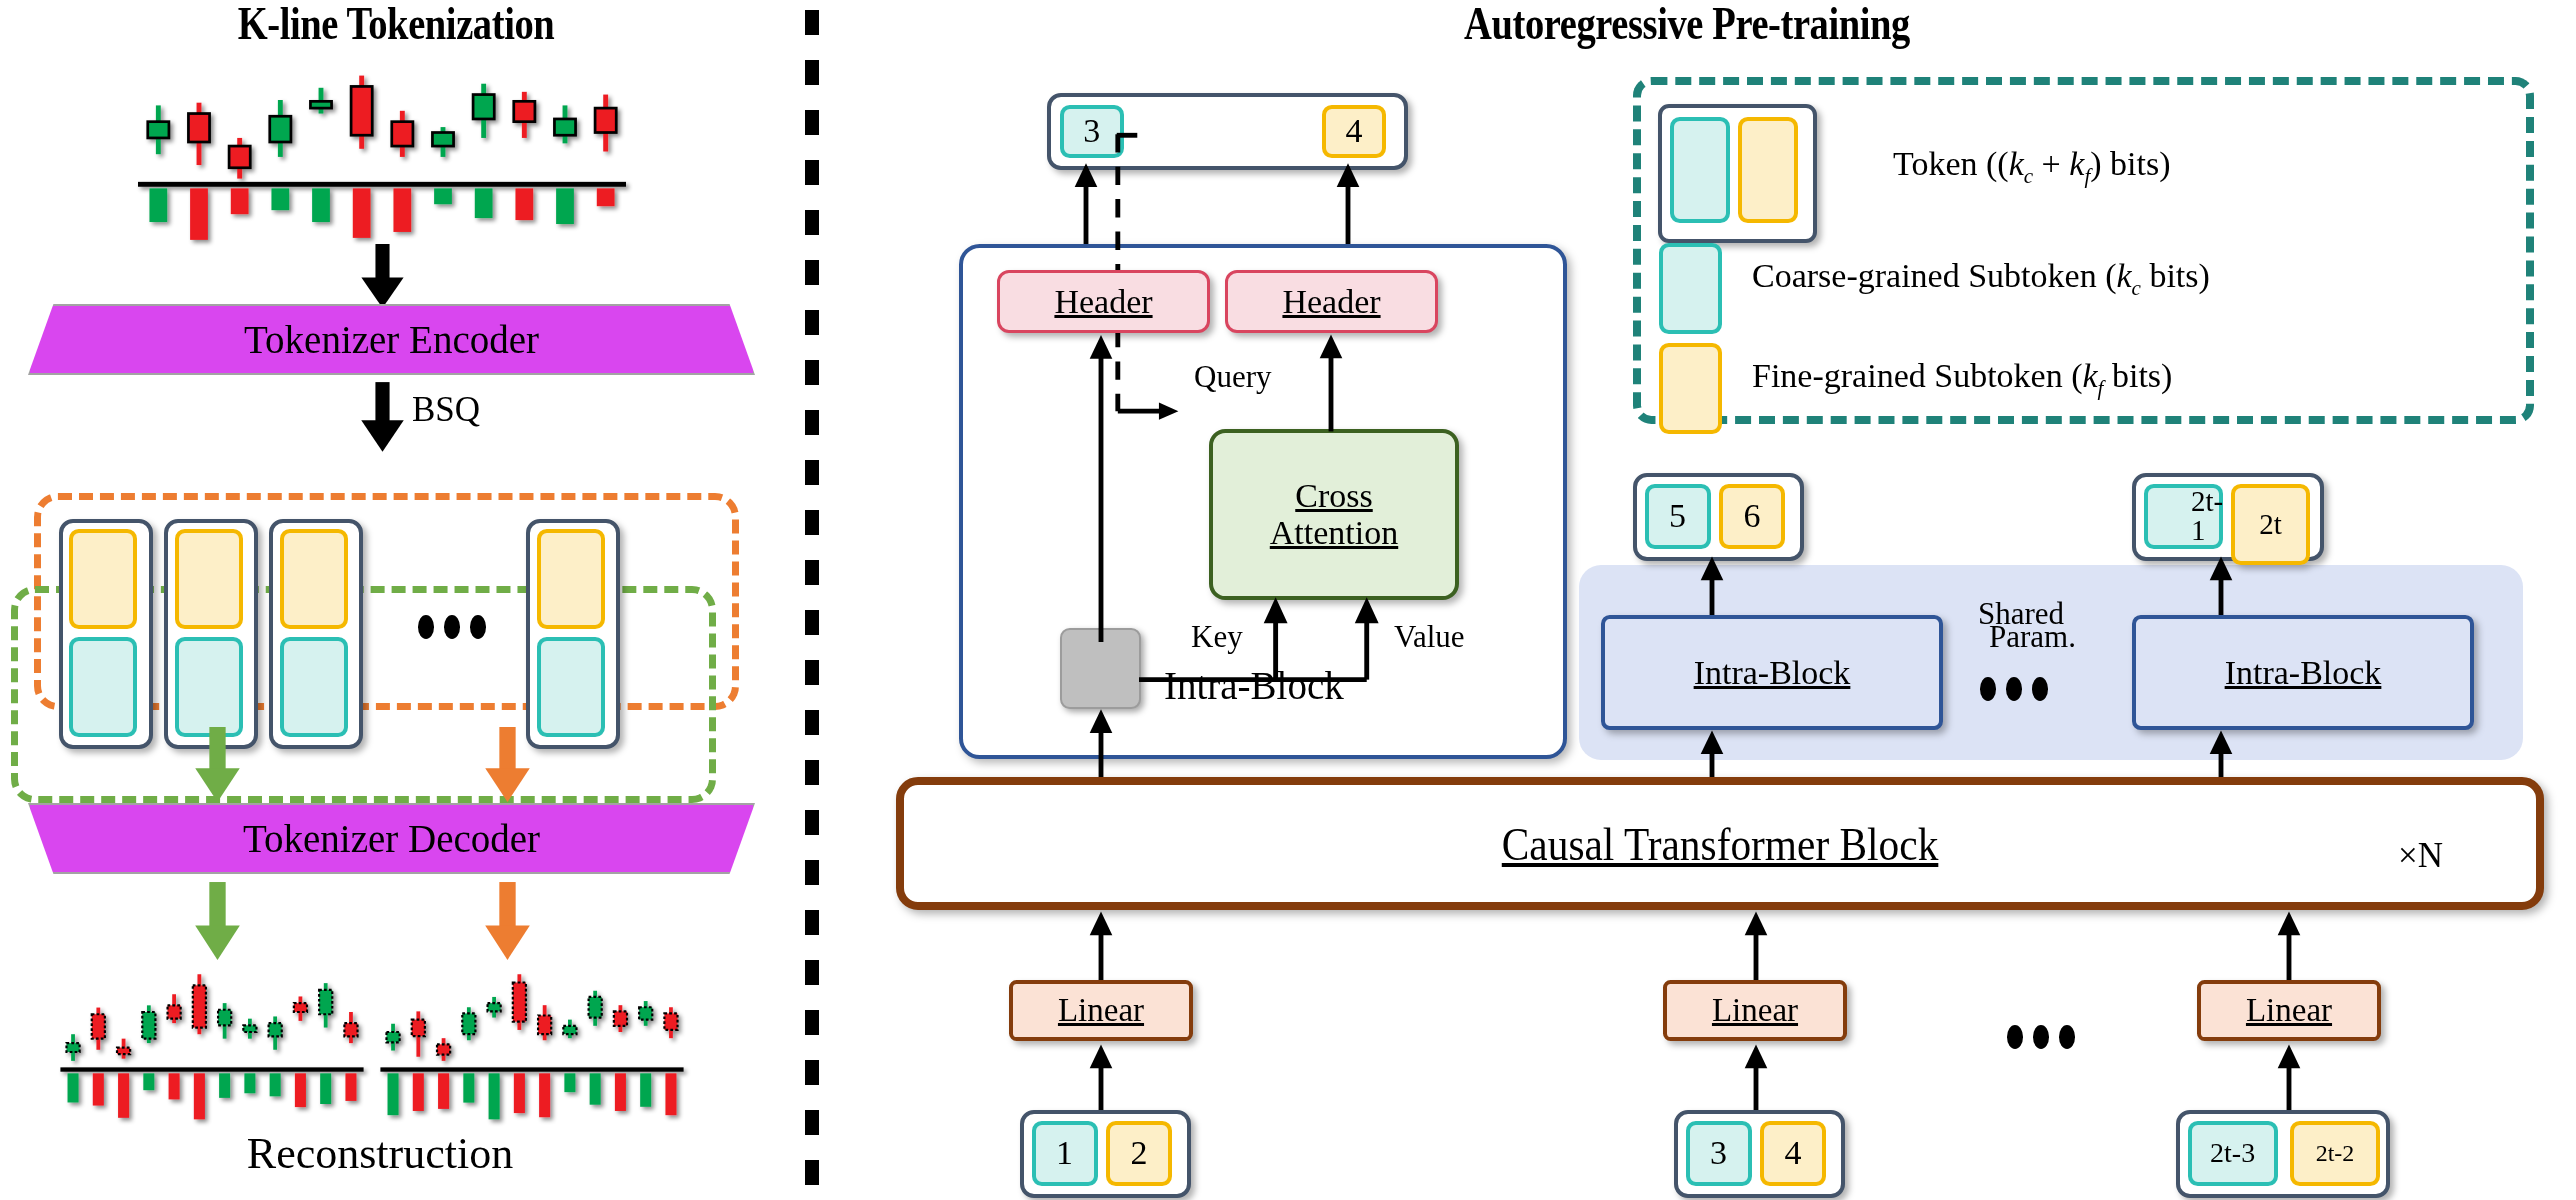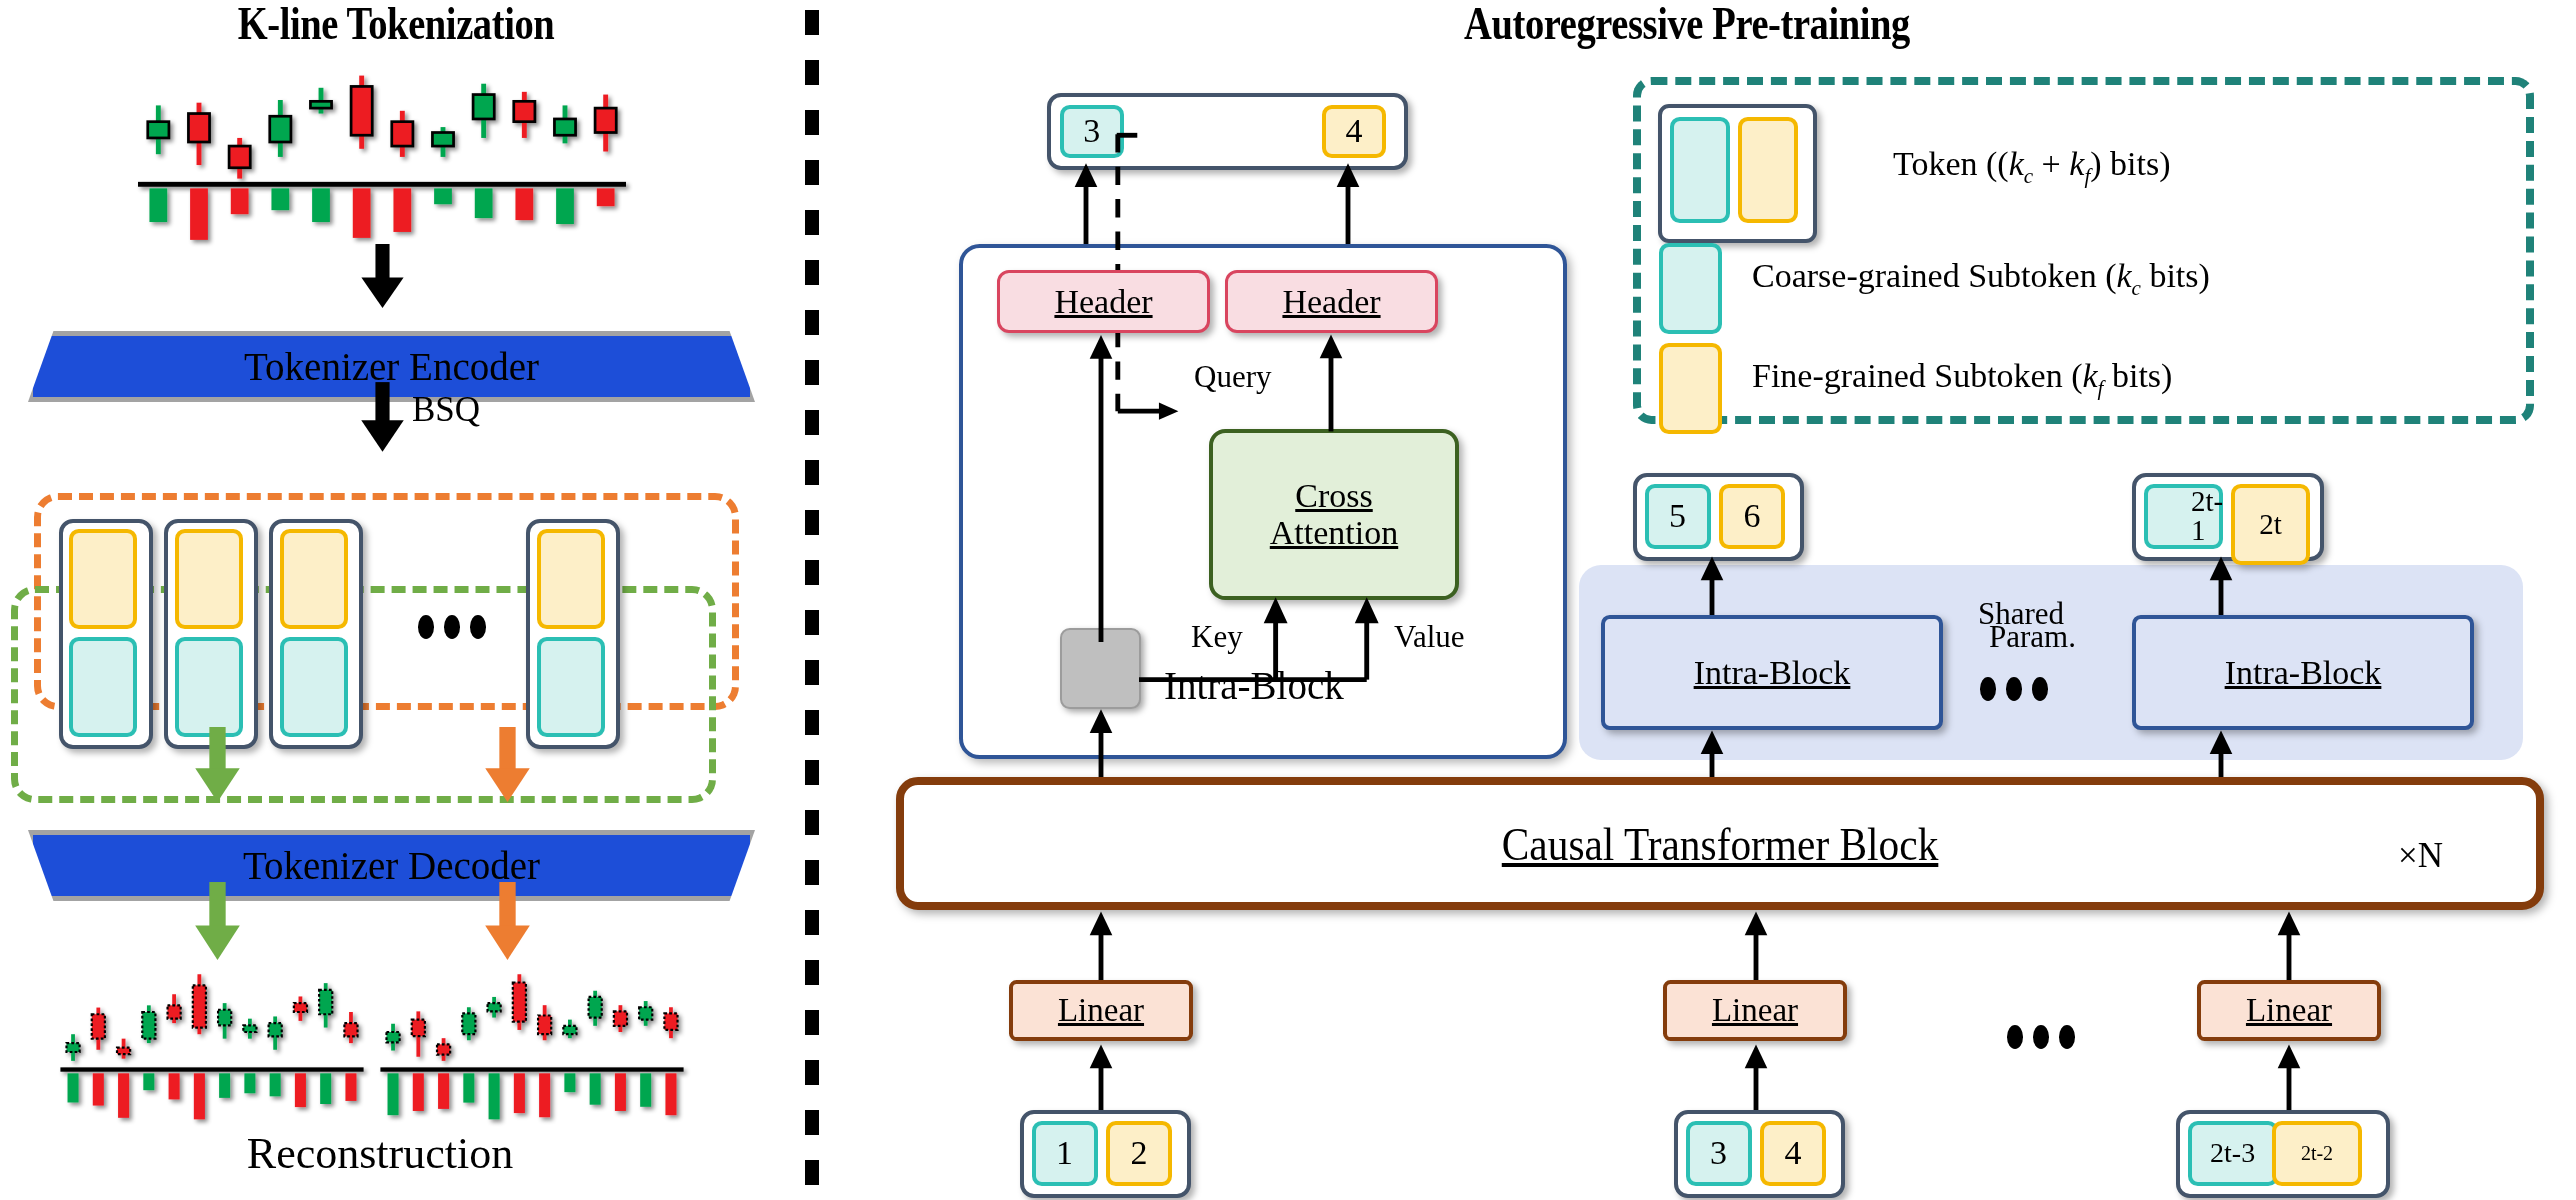--- a/index.html
+++ b/index.html
@@ -6,22 +6,22 @@
   body{width:2576px;height:1201px;position:relative;overflow:hidden;
        font-family:"Liberation Serif",serif;color:#000;}
   .abs{position:absolute;}
   
   .title{font-weight:bold;font-size:47px;letter-spacing:-0.5px;white-space:nowrap;
          transform:scaleX(.82);transform-origin:center;}
   
   #divider{left:805px;top:9.8px;width:14px;height:1183px;
            background:repeating-linear-gradient(to bottom,#000 0 25px,transparent 25px 50px);}
   
-  .trap{position:absolute;box-sizing:border-box;background:#1d4ed8;
-        border:5px solid #a3a3a3;filter:drop-shadow(4.9px 4.9px 3.8px rgba(0,0,0,.35));margin-top:27px;}
+  .trap{position:absolute;box-sizing:border-box;background:#d946ef;
+        border:2px solid #a3a3a3;filter:drop-shadow(4.9px 4.9px 3.8px rgba(0,0,0,.35));}
   .trap.enc{clip-path:polygon(3.5% 0,96.5% 0,100% 100%,0% 100%);}
   .trap.dec{clip-path:polygon(0 0,100% 0,96.5% 100%,3.5% 100%);}
   .trap span{display:block;width:100%;text-align:center;font-size:39px;white-space:nowrap;}
   
   .rbox{position:absolute;box-sizing:border-box;display:flex;align-items:center;
         justify-content:center;text-align:center;text-decoration:underline;}
   .tokwrap{border:4.9px solid #44546A;border-radius:14px;background:#fff;
            filter:drop-shadow(4.3px 4.3px 3.3px rgba(0,0,0,.3));}
   .sub{box-sizing:border-box;display:flex;align-items:center;justify-content:center;
        border-radius:9.8px;font-size:34px;line-height:1;}
@@ -511,15 +511,15 @@
 <div class="tokwrap abs" style="left:1020px;top:1110px;width:163px;height:80px;">
   <div class="sub c abs" style="left:7.6px;top:6.5px;width:66px;height:65px;">1</div>
   <div class="sub f abs" style="left:82px;top:6.5px;width:66px;height:65px;">2</div>
 </div>
 <div class="tokwrap abs" style="left:1674px;top:1110px;width:163px;height:80px;">
   <div class="sub c abs" style="left:7.6px;top:6.5px;width:66px;height:65px;">3</div>
   <div class="sub f abs" style="left:82px;top:6.5px;width:66px;height:65px;">4</div>
 </div>
 <div class="tokwrap abs" style="left:2176px;top:1110px;width:206px;height:80px;">
   <div class="sub c abs" style="left:7.6px;top:6.5px;width:90px;height:65px;font-size:28px;">2t-3</div>
-  <div class="sub f abs" style="left:92px;top:6.5px;width:90px;height:65px;font-size:20px;">2t-2</div>
+  <div class="sub f abs" style="left:110px;top:6.5px;width:90px;height:65px;font-size:24px;">2t-2</div>
 </div>
 
 
 </body></html>

